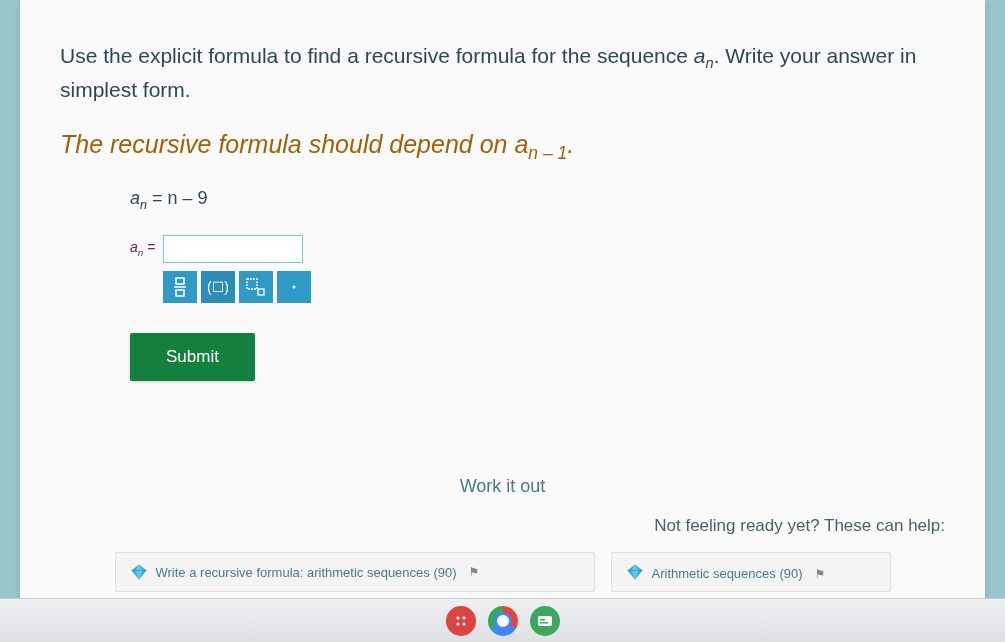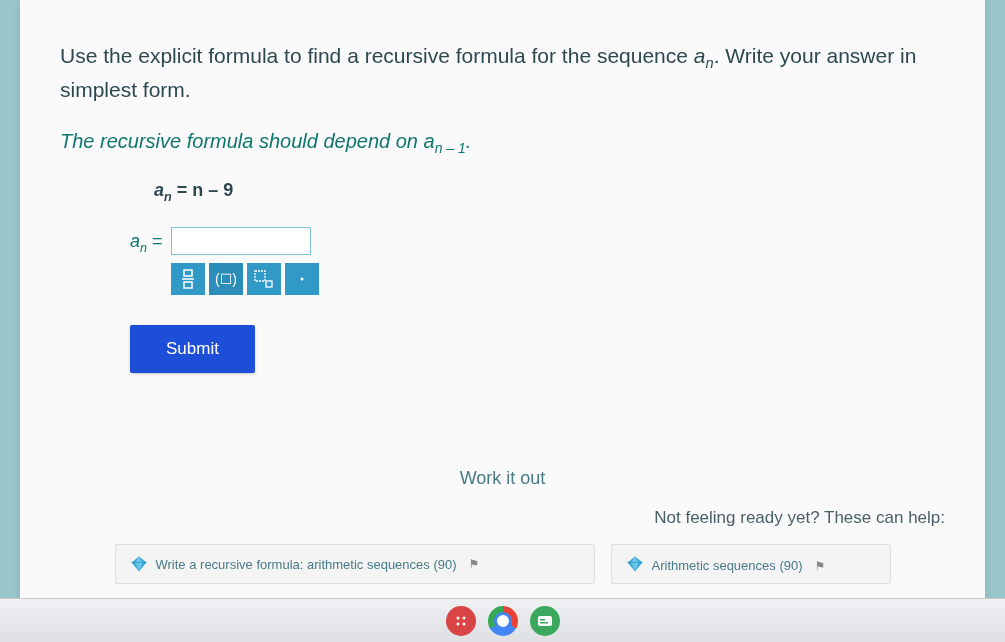--- a/index.html
+++ b/index.html
@@ -31,51 +31,50 @@
       margin-bottom: 24px;
     }
     .question-text .math-var {
       font-style: italic;
     }
     .question-text sub {
       font-size: 0.7em;
       font-style: italic;
     }
     .hint-text {
-      font-size: 20px;
-      color: #0f766e;
+      font-size: 25px;
+      color: #a16207;
       font-style: italic;
       margin-bottom: 24px;
     }
     .hint-text sub {
       font-size: 0.7em;
     }
     .formula-given {
       font-size: 18px;
       color: #2d4950;
-      margin-left: 94px;
+      margin-left: 70px;
       margin-bottom: 24px;
-      font-weight: bold;
     }
     .formula-given .math-var {
       font-style: italic;
     }
     .formula-given sub {
       font-size: 0.7em;
       font-style: italic;
     }
     .answer-row {
       display: flex;
       align-items: flex-start;
       margin-left: 70px;
       margin-bottom: 30px;
     }
     .answer-label {
-      font-size: 18px;
-      color: #0f766e;
+      font-size: 14px;
+      color: #701a75;
       margin-right: 8px;
       padding-top: 4px;
     }
     .answer-label .math-var {
       font-style: italic;
     }
     .answer-label sub {
       font-size: 0.7em;
       font-style: italic;
     }
@@ -108,21 +107,21 @@
       justify-content: center;
       color: #fff;
     }
     .math-tool-btn.paren {
       background: #2c8db8;
     }
     .math-tool-btn svg {
       fill: #fff;
     }
     .submit-btn {
-      background: #1d4ed8;
+      background: #15803d;
       color: #ffffff;
       border: none;
       padding: 14px 36px;
       font-size: 17px;
       cursor: pointer;
       margin-left: 70px;
       border-radius: 2px;
       box-shadow: 0 1px 3px rgba(0,0,0,0.2);
     }
     .work-it-out {

